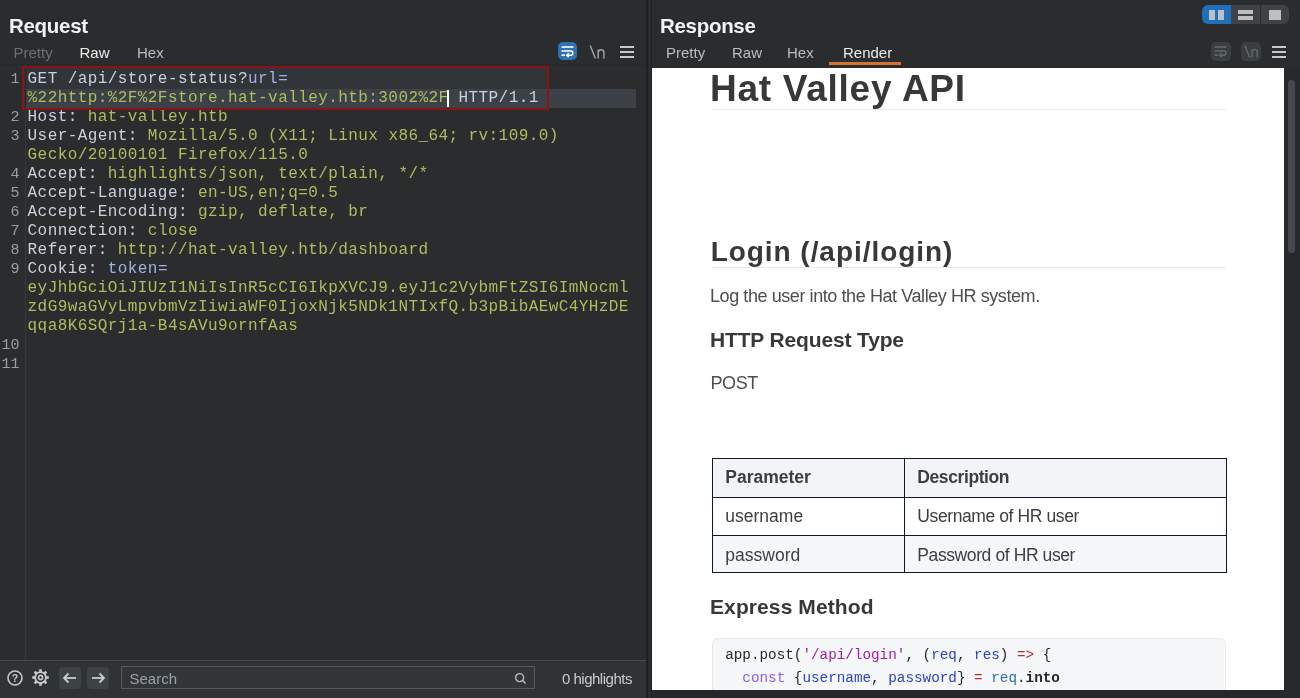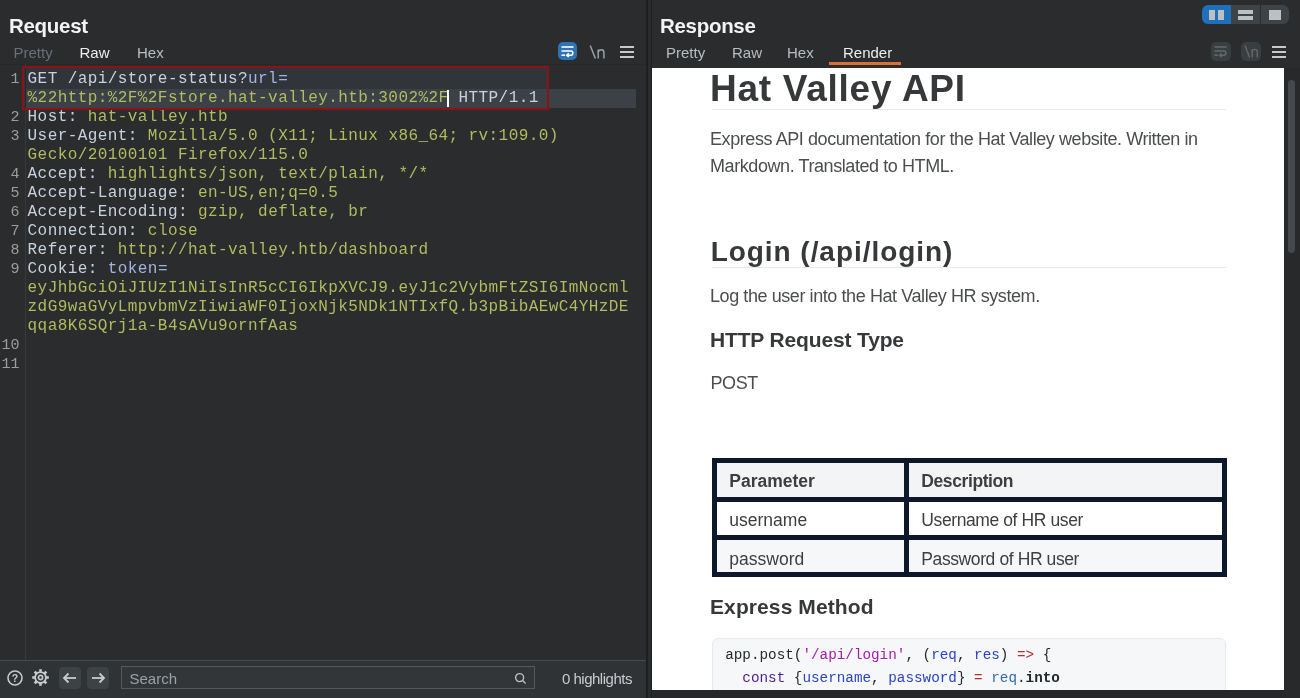--- a/index.html
+++ b/index.html
@@ -60,33 +60,33 @@
 
 #white{left:652px;top:67.5px;width:632px;height:622px;background:#fff;overflow:hidden}
 #white .abs{position:absolute}
 .h1{font-size:37px;letter-spacing:0.74px;font-weight:bold;color:#36383a}
 .h2{font-size:28px;letter-spacing:0.95px;font-weight:bold;color:#36383a}
 .h3{font-size:21px;font-weight:bold;color:#36383a}
 .pp{font-size:18px;letter-spacing:-0.42px;color:#4b4d4f}
 .rule{background:#e9eaeb;height:1.3px}
 
 #tbl{left:60px;top:390.8px;width:515.4px;border-collapse:collapse;font-size:17.5px;color:#3c3e40}
-#tbl td{border:5px solid #0f172a;padding:0 0 0 12.3px;vertical-align:top}
+#tbl td{border:1px solid #0f172a;padding:0 0 0 12.3px;vertical-align:top}
 #tbl td+td{letter-spacing:-0.4px}
 #tbl .hd td{padding-top:8.2px}
 #tbl .r1 td{padding-top:8.1px}
 #tbl .r2 td{padding-top:8.4px}
 #tbl .hd{background:#f3f4f5;font-weight:bold;height:38.7px}
 #tbl .r1{height:38.2px}
 #tbl .r2{background:#f6f7f8;height:36.4px}
 #tbl .c1{width:192px}
 
 #cblock{left:60px;top:570.3px;width:514.4px;height:130px;background:#f6f7f8;border:1px solid #e7e9eb;border-radius:6px}
 #codetext{left:73.2px;top:576.7px;font:14.3px/23px "Liberation Mono",monospace;white-space:pre;color:#24292e}
-.cs{color:#a21caf}.ck{color:#4c1d95}.cb{color:#2b43c8}.cr{color:#b03030}.cq{color:#2e6db4}.cbold{font-weight:bold}
+.cs{color:#a21caf}.ck{color:#8b5cf6}.cb{color:#2b43c8}.cr{color:#b03030}.cq{color:#2e6db4}.cbold{font-weight:bold}
 
 #sbtrack{left:1284px;top:67.5px;width:16px;height:630.5px;background:#27292b}
 #sbthumb{left:1287.5px;top:80px;width:7.5px;height:173px;background:#45494d;border-radius:3.5px}
 #bstrip{left:652px;top:689.5px;width:632px;height:8.5px;background:#26282a}
 </style>
 </head>
 <body>
 
 <div class="abs" id="req-title">Request</div>
 <div class="abs tab" id="lt-pretty">Pretty</div>
@@ -238,21 +238,20 @@
       <div class="segbar" style="left:7px;top:10.5px;width:14.5px;height:4px"></div>
     </div>
 <div class="seg" id="seg3">
       <div class="segbar" style="left:8.5px;top:4.5px;width:11.5px;height:10px"></div>
     </div>
 </div>
 
 <div class="abs" id="white">
   <div class="abs h1" id="wh1" style="left:58px;top:0.6px">Hat Valley API</div>
   <div class="abs rule" style="left:60px;top:41.7px;width:514.4px"></div>
-  <div class="abs pp" id="wp1" style="left:58px;top:58.1px;line-height:27.5px">Express API documentation for the Hat Valley website. Written in<br>Markdown. Translated to HTML.</div>
   <div class="abs h2" id="wh2" style="left:58.7px;top:168.6px">Login (/api/login)</div>
   <div class="abs rule" style="left:60px;top:199.3px;width:514.4px"></div>
   <div class="abs pp" id="wp2" style="left:58px;top:218px">Log the user into the Hat Valley HR system.</div>
   <div class="abs h3" id="wh3a" style="left:58px;top:260.2px;letter-spacing:-0.15px">HTTP Request Type</div>
   <div class="abs pp" id="wpost" style="left:58.5px;top:305.4px">POST</div>
   <table class="abs" id="tbl">
     <tbody>
         <tr class="hd">
           <td class="c1">Parameter</td>
           <td>Description</td>

